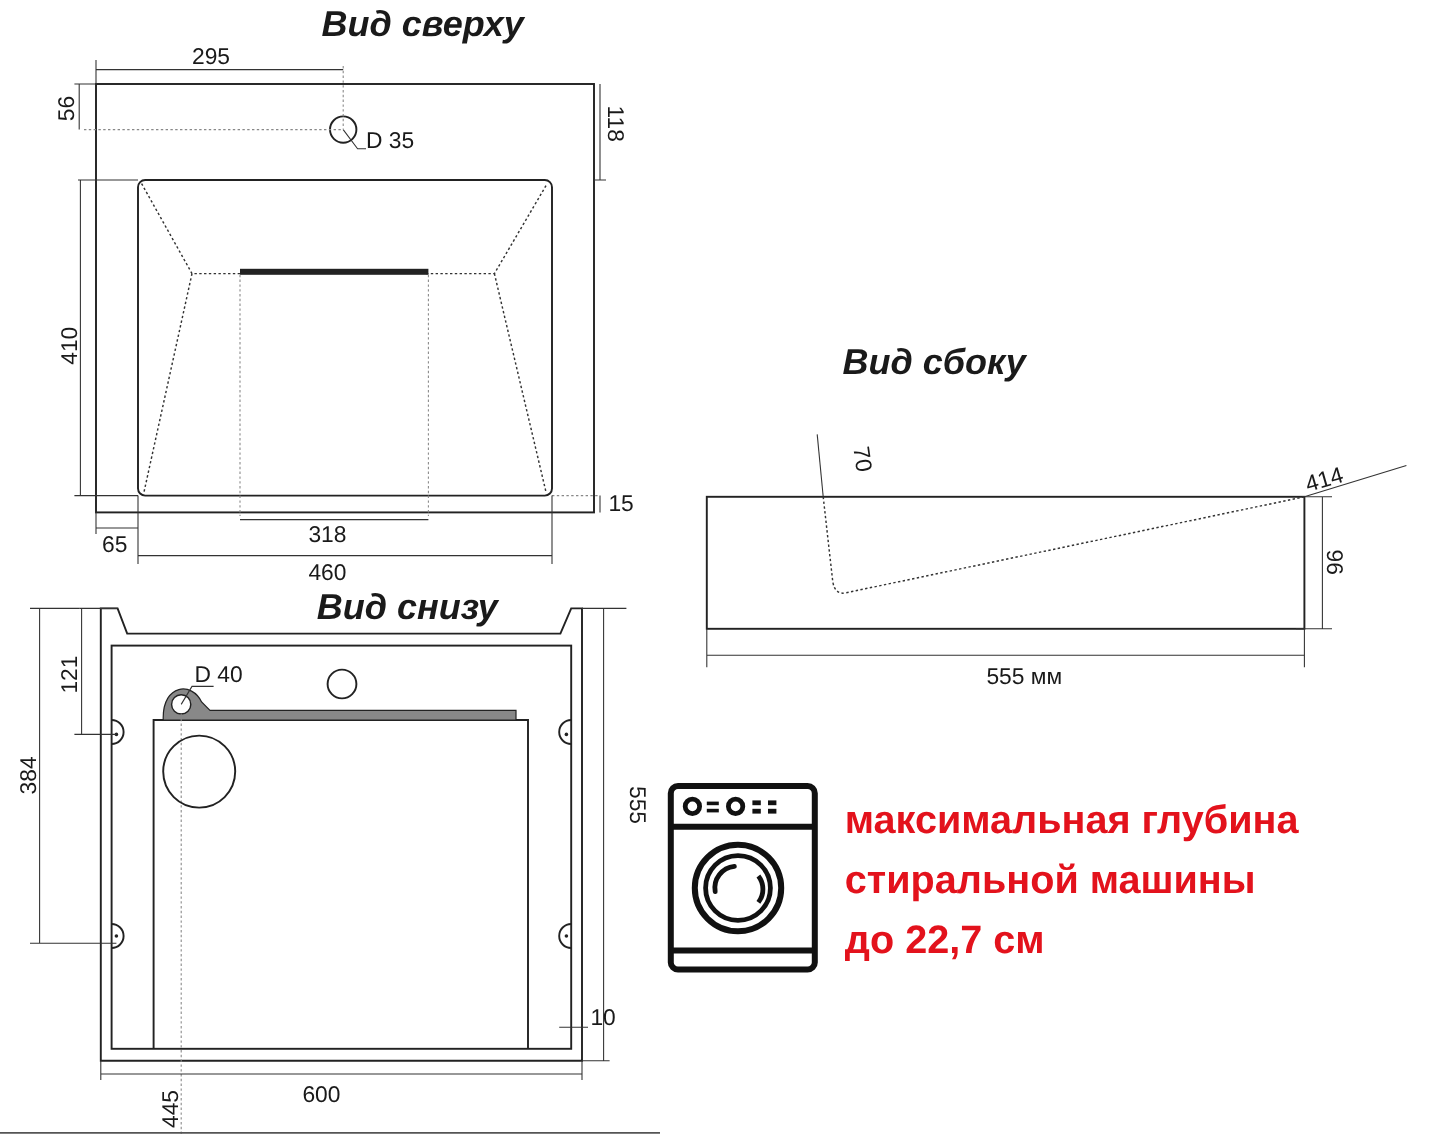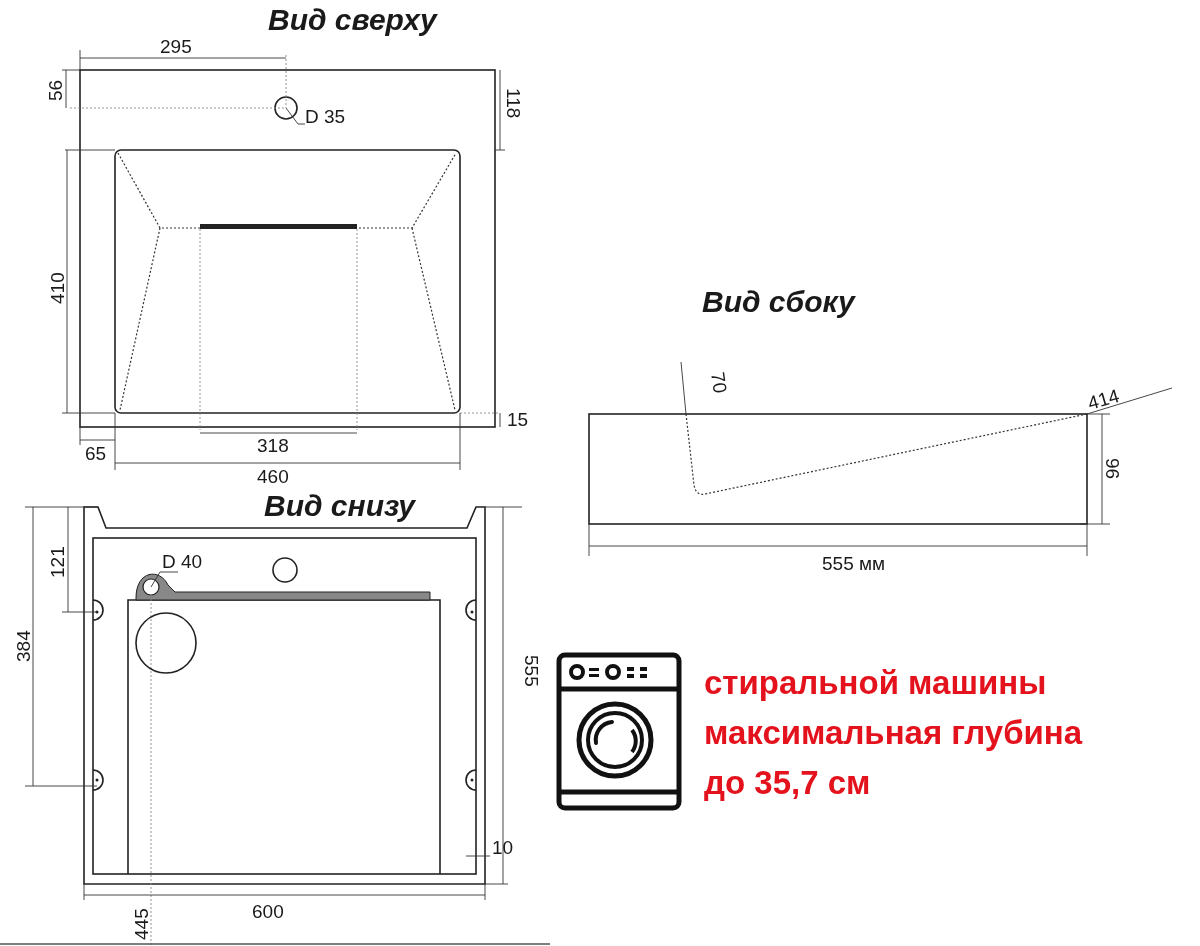--- a/index.html
+++ b/index.html
@@ -143,16 +143,16 @@
     <rect x="640" y="667" width="7" height="4" fill="#111"></rect>
     <rect x="640" y="674" width="7" height="4" fill="#111"></rect>
     <circle cx="615" cy="740" r="36" fill="none" stroke="#111" stroke-width="5"></circle>
     <circle cx="615" cy="740" r="27" fill="none" stroke="#111" stroke-width="4"></circle>
     <path d="M596 743 A18 18 0 0 1 612 722" fill="none" stroke="#111" stroke-width="4" stroke-linecap="round"></path>
     <path d="M632 730 A18 18 0 0 1 632 752" fill="none" stroke="#111" stroke-width="4"></path>
   </g>
 </svg>
 
 <div class="note">
+  <div>максимальная глубина</div>
   <div>стиральной машины</div>
-  <div>максимальная глубина</div>
-  <div>до 35,7 см</div>
+  <div>до 22,7 см</div>
 </div>
 
 </body></html>

